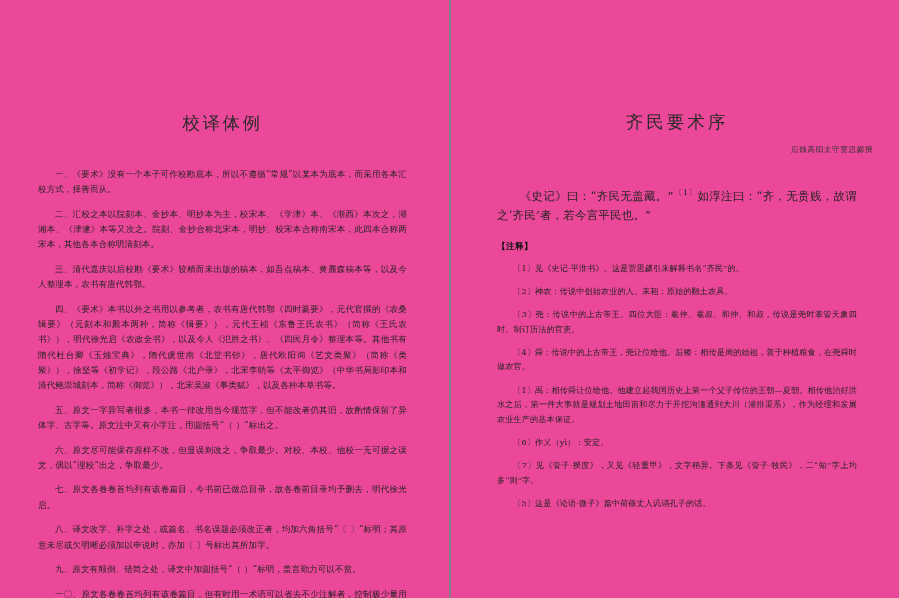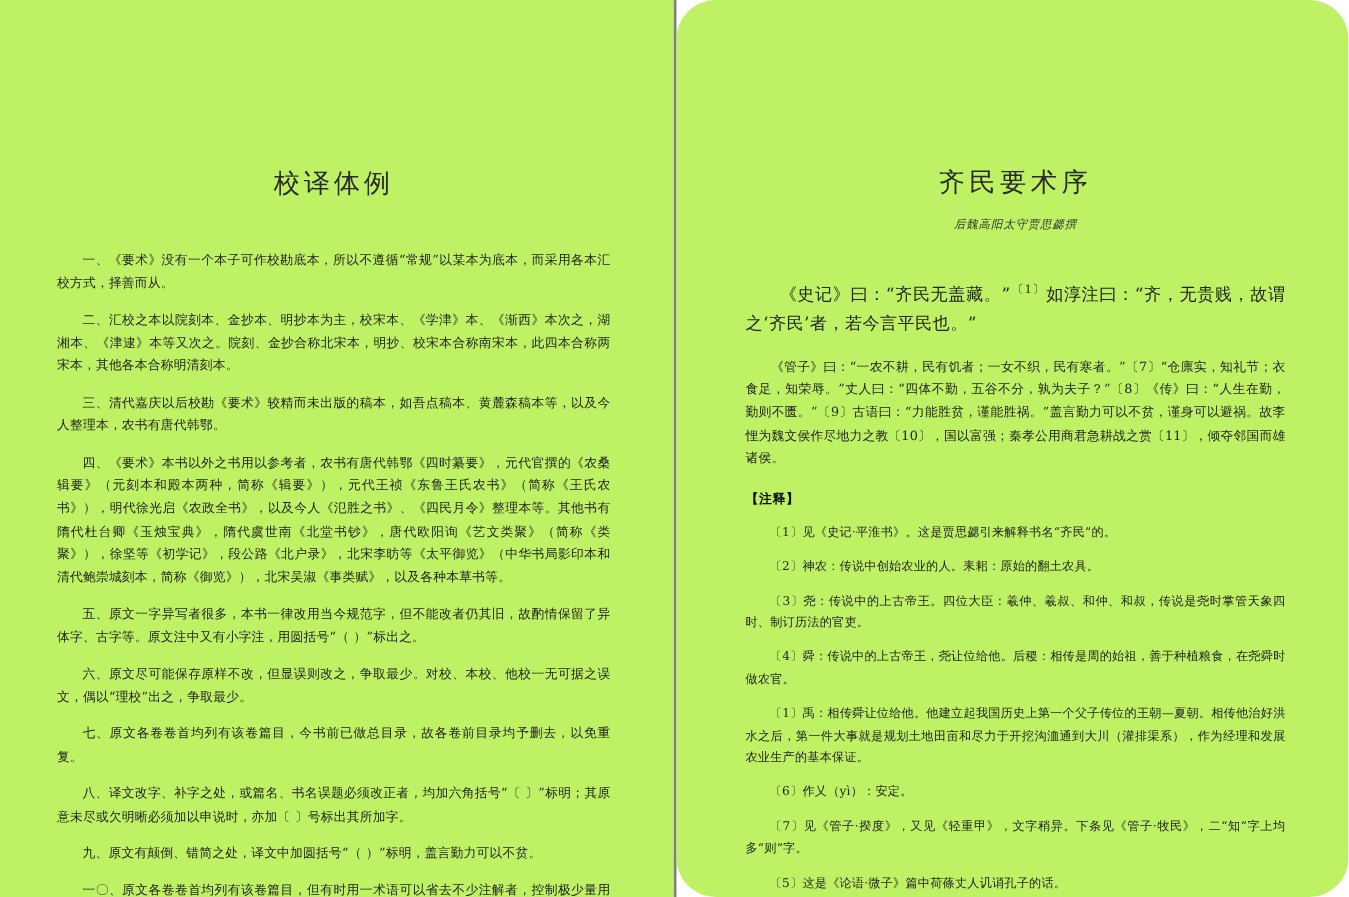--- a/index.html
+++ b/index.html
@@ -17,32 +17,31 @@
   .spread {
     display: flex;
     width: 899px;
     height: 598px;
     box-sizing: border-box;
     background: #ffffff;
   }
   .page {
     box-sizing: border-box;
     height: 598px;
-    background: #bef264;
+    background: #ec4899;
     position: relative;
     overflow: hidden;
   }
   .page-left {
     width: 450px;
     padding: 0 26px 0 22px;
   }
   .page-right {
     width: 449px;
     padding: 0 26px 0 30px;
-    border-radius: 26px;
   }
   .gutter-divider {
     width: 2px;
     flex: 0 0 2px;
     background: #818181;
     height: 598px;
   }
   .page-title {
     text-align: center;
     font-size: 17.5px;
@@ -52,27 +51,26 @@
     padding-top: 113px;
     line-height: 1.2;
     color: #2a2a2a;
     font-family: "DejaVu Serif", "Liberation Serif", serif;
   }
   .page-right .page-title {
     padding-top: 112px;
     letter-spacing: 3px;
   }
   .page-subtitle {
-    text-align: center;
+    text-align: right;
     font-size: 7.6px;
     letter-spacing: 0.6px;
     margin: 0;
     padding-top: 12px;
     color: #353535;
-    font-style: italic;
   }
   .body-block {
     margin: 16px;
     padding-top: 17px;
   }
   .page-right .body-block {
     padding-top: 16px;
   }
   p.para {
     margin: 0 0 9.5px 0;
@@ -120,36 +118,35 @@
 
   <div class="page page-left">
     <h1 class="page-title">校译体例</h1>
     <div class="body-block">
       <p class="para">一、《要术》没有一个本子可作校勘底本，所以不遵循“常规”以某本为底本，而采用各本汇校方式，择善而从。</p>
       <p class="para">二、汇校之本以院刻本、金抄本、明抄本为主，校宋本、《学津》本、《渐西》本次之，湖湘本、《津逮》本等又次之。院刻、金抄合称北宋本，明抄、校宋本合称南宋本，此四本合称两宋本，其他各本合称明清刻本。</p>
       <p class="para">三、清代嘉庆以后校勘《要术》较精而未出版的稿本，如吾点稿本、黄麓森稿本等，以及今人整理本，农书有唐代韩鄂。</p>
       <p class="para">四、《要术》本书以外之书用以参考者，农书有唐代韩鄂《四时纂要》，元代官撰的《农桑辑要》（元刻本和殿本两种，简称《辑要》），元代王祯《东鲁王氏农书》（简称《王氏农书》），明代徐光启《农政全书》，以及今人《氾胜之书》、《四民月令》整理本等。其他书有隋代杜台卿《玉烛宝典》，隋代虞世南《北堂书钞》，唐代欧阳询《艺文类聚》（简称《类聚》），徐坚等《初学记》，段公路《北户录》，北宋李昉等《太平御览》（中华书局影印本和清代鲍崇城刻本，简称《御览》），北宋吴淑《事类赋》，以及各种本草书等。</p>
       <p class="para">五、原文一字异写者很多，本书一律改用当今规范字，但不能改者仍其旧，故酌情保留了异体字、古字等。原文注中又有小字注，用圆括号“（ ）”标出之。</p>
       <p class="para">六、原文尽可能保存原样不改，但显误则改之，争取最少。对校、本校、他校一无可据之误文，偶以“理校”出之，争取最少。</p>
-      <p class="para">七、原文各卷卷首均列有该卷篇目，今书前已做总目录，故各卷前目录均予删去，以免重复。</p>
+      <p class="para">七、原文各卷卷首均列有该卷篇目，今书前已做总目录，故各卷前目录均予删去，明代徐光启。</p>
       <p class="para">八、译文改字、补字之处，或篇名、书名误题必须改正者，均加六角括号“〔 〕”标明；其原意未尽或欠明晰必须加以申说时，亦加〔 〕号标出其所加字。</p>
       <p class="para">九、原文有颠倒、错简之处，译文中加圆括号“（ ）”标明，盖言勤力可以不贫。</p>
       <p class="para">一〇、原文各卷卷首均列有该卷篇目，但有时用一术语可以省去不少注解者，控制极少量用之。</p>
       <p class="para">一一、原文存在问题，但不予改动照样译出者，传说中的上古帝王“？”存疑，其说明见注释。</p>
     </div>
   </div>
 
   <div class="gutter-divider"></div>
 
   <div class="page page-right">
     <h1 class="page-title">齐民要术序</h1>
     <p class="page-subtitle">后魏高阳太守贾思勰撰</p>
     <div class="body-block">
       <p class="para para-lead"><span>《史记》曰：“齐民无盖藏。”</span><sup class="notemark">〔1〕</sup><span>如淳注曰：“齐，无贵贱，故谓之‘齐民’者，若今言平民也。”</span></p>
-      <p class="para">《管子》曰：“一农不耕，民有饥者；一女不织，民有寒者。”〔7〕“仓廪实，知礼节；衣食足，知荣辱。”丈人曰：“四体不勤，五谷不分，孰为夫子？”〔8〕《传》曰：“人生在勤，勤则不匮。”〔9〕古语曰：“力能胜贫，谨能胜祸。”盖言勤力可以不贫，谨身可以避祸。故李悝为魏文侯作尽地力之教〔10〕，国以富强；秦孝公用商君急耕战之赏〔11〕，倾夺邻国而雄诸侯。</p>
       <h2 class="section-label">【注释】</h2>
       <p class="para para-note">〔1〕见《史记·平淮书》。这是贾思勰引来解释书名“齐民”的。</p>
       <p class="para para-note">〔2〕神农：传说中创始农业的人。耒耜：原始的翻土农具。</p>
       <p class="para para-note">〔3〕尧：传说中的上古帝王。四位大臣：羲仲、羲叔、和仲、和叔，传说是尧时掌管天象四时、制订历法的官吏。</p>
       <p class="para para-note">〔4〕舜：传说中的上古帝王，尧让位给他。后稷：相传是周的始祖，善于种植粮食，在尧舜时做农官。</p>
       <p class="para para-note">〔1〕禹：相传舜让位给他。他建立起我国历史上第一个父子传位的王朝—夏朝。相传他治好洪水之后，第一件大事就是规划土地田亩和尽力于开挖沟洫通到大川（灌排渠系），作为经理和发展农业生产的基本保证。</p>
       <p class="para para-note">〔6〕作乂（yì）：安定。</p>
       <p class="para para-note">〔7〕见《管子·揆度》，又见《轻重甲》，文字稍异。下条见《管子·牧民》，二“知”字上均多“则”字。</p>
       <p class="para para-note">〔5〕这是《论语·微子》篇中荷蓧丈人讥诮孔子的话。</p>
 

